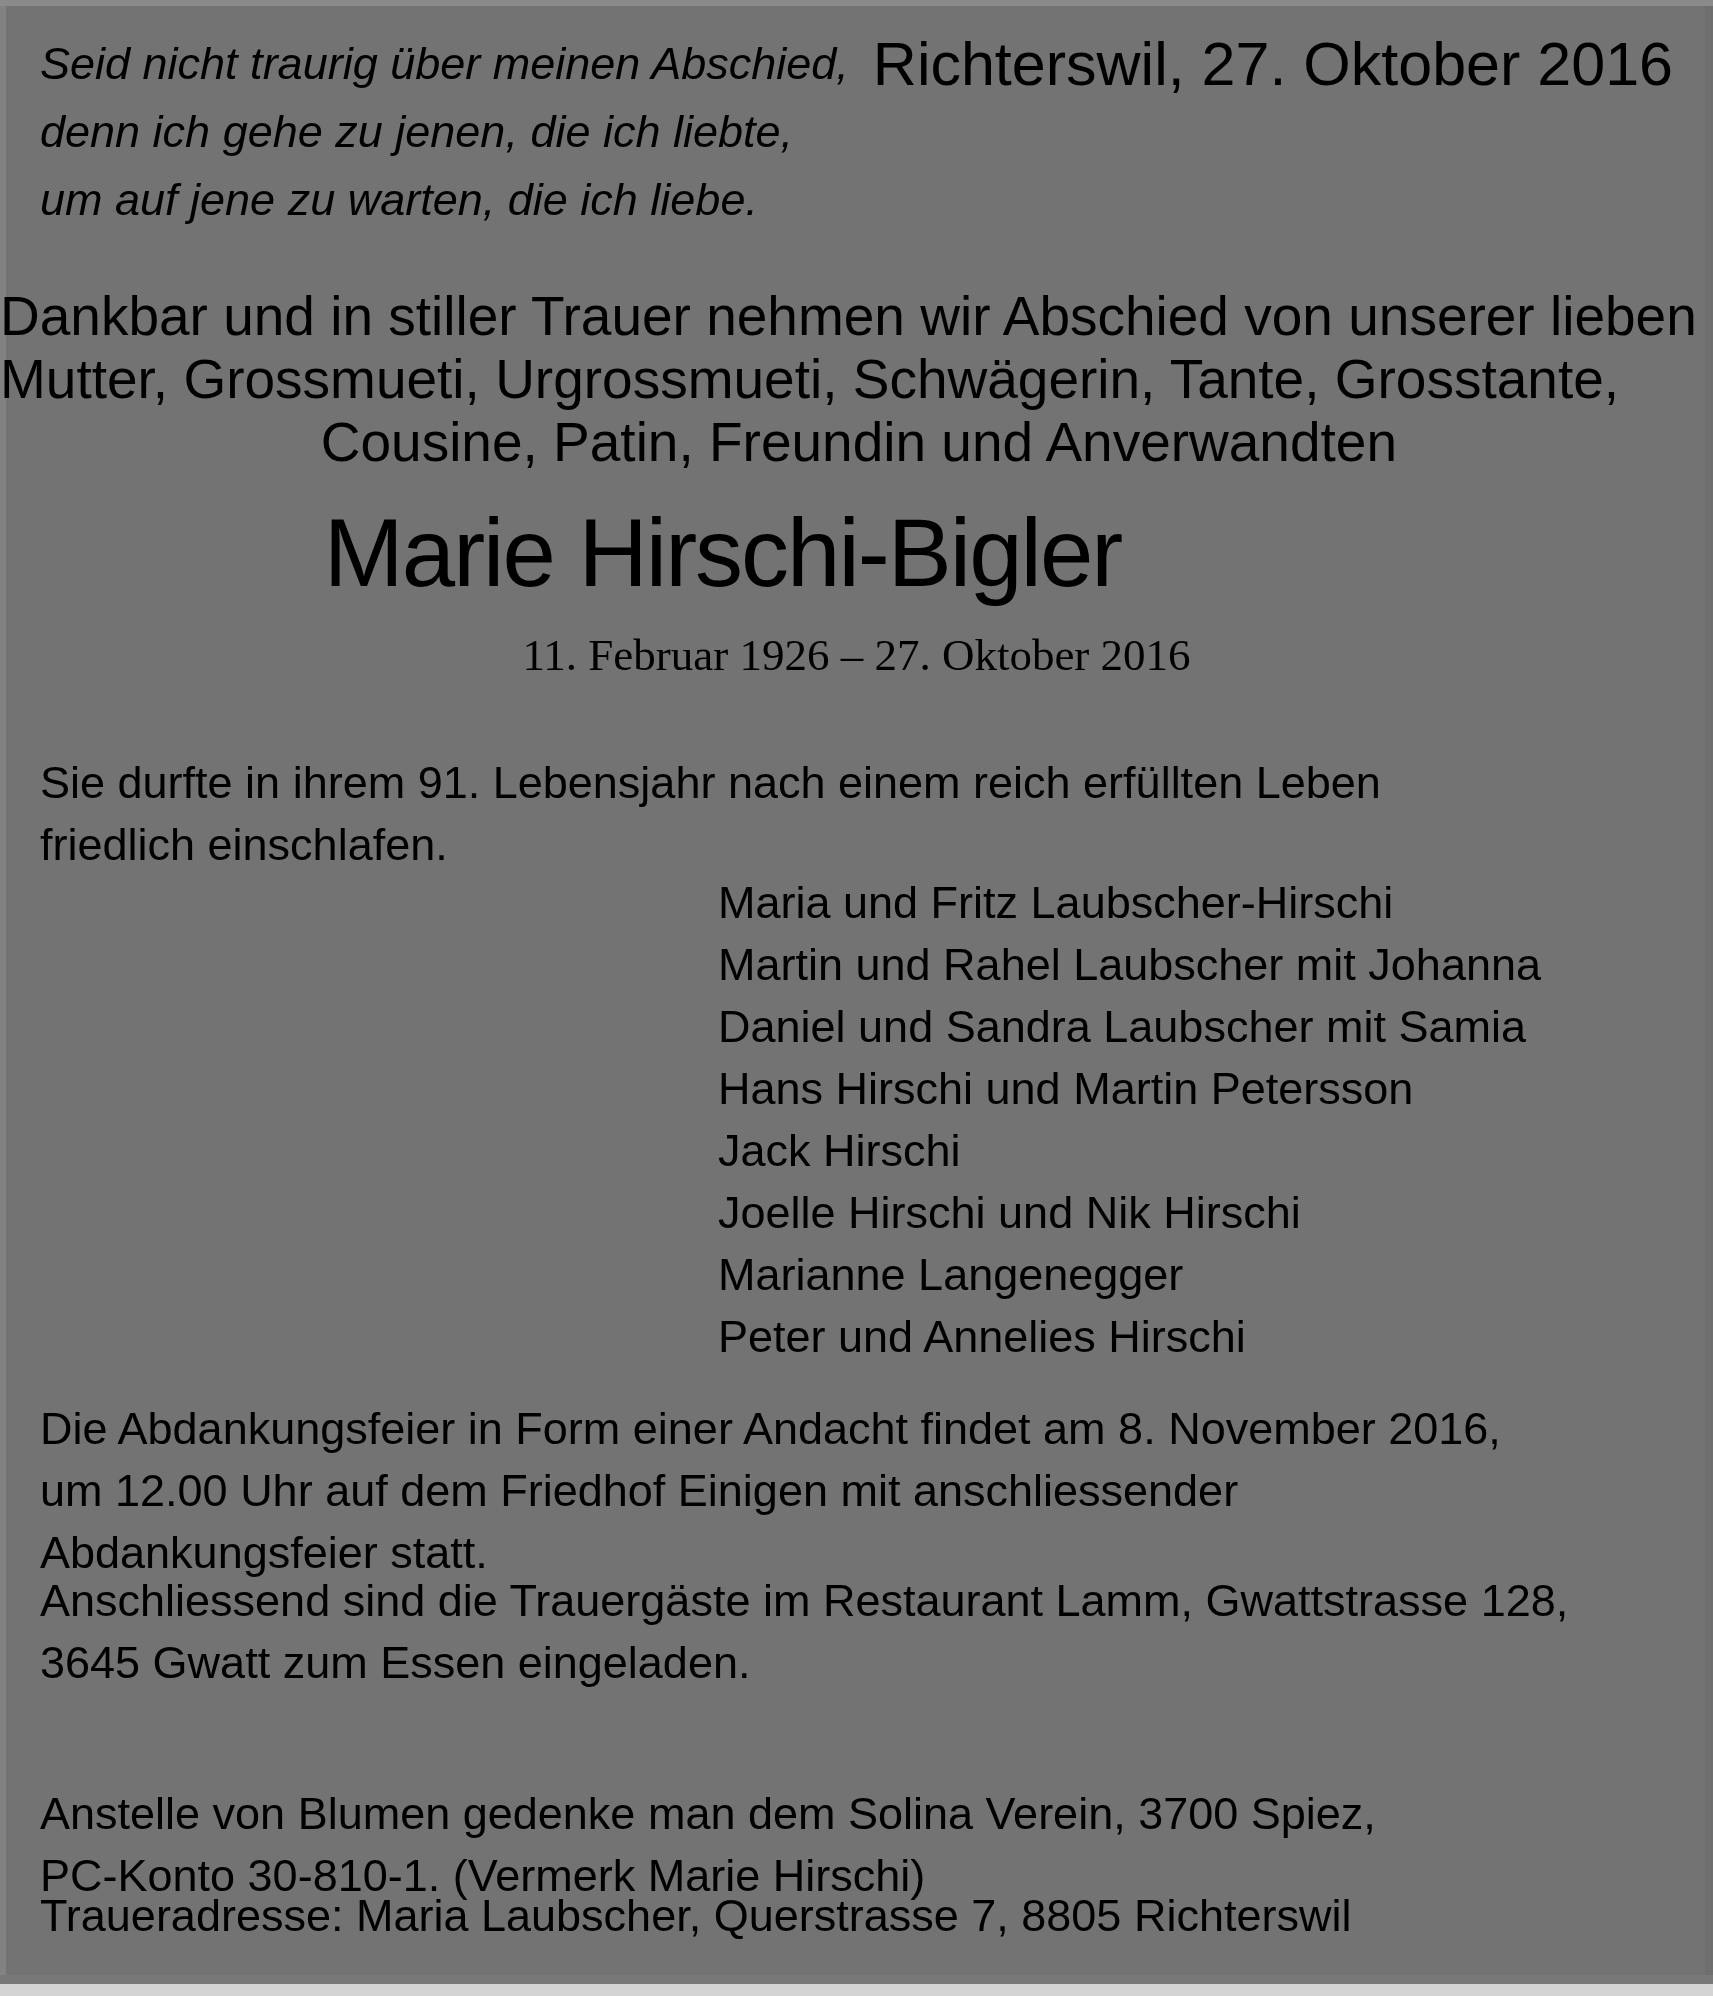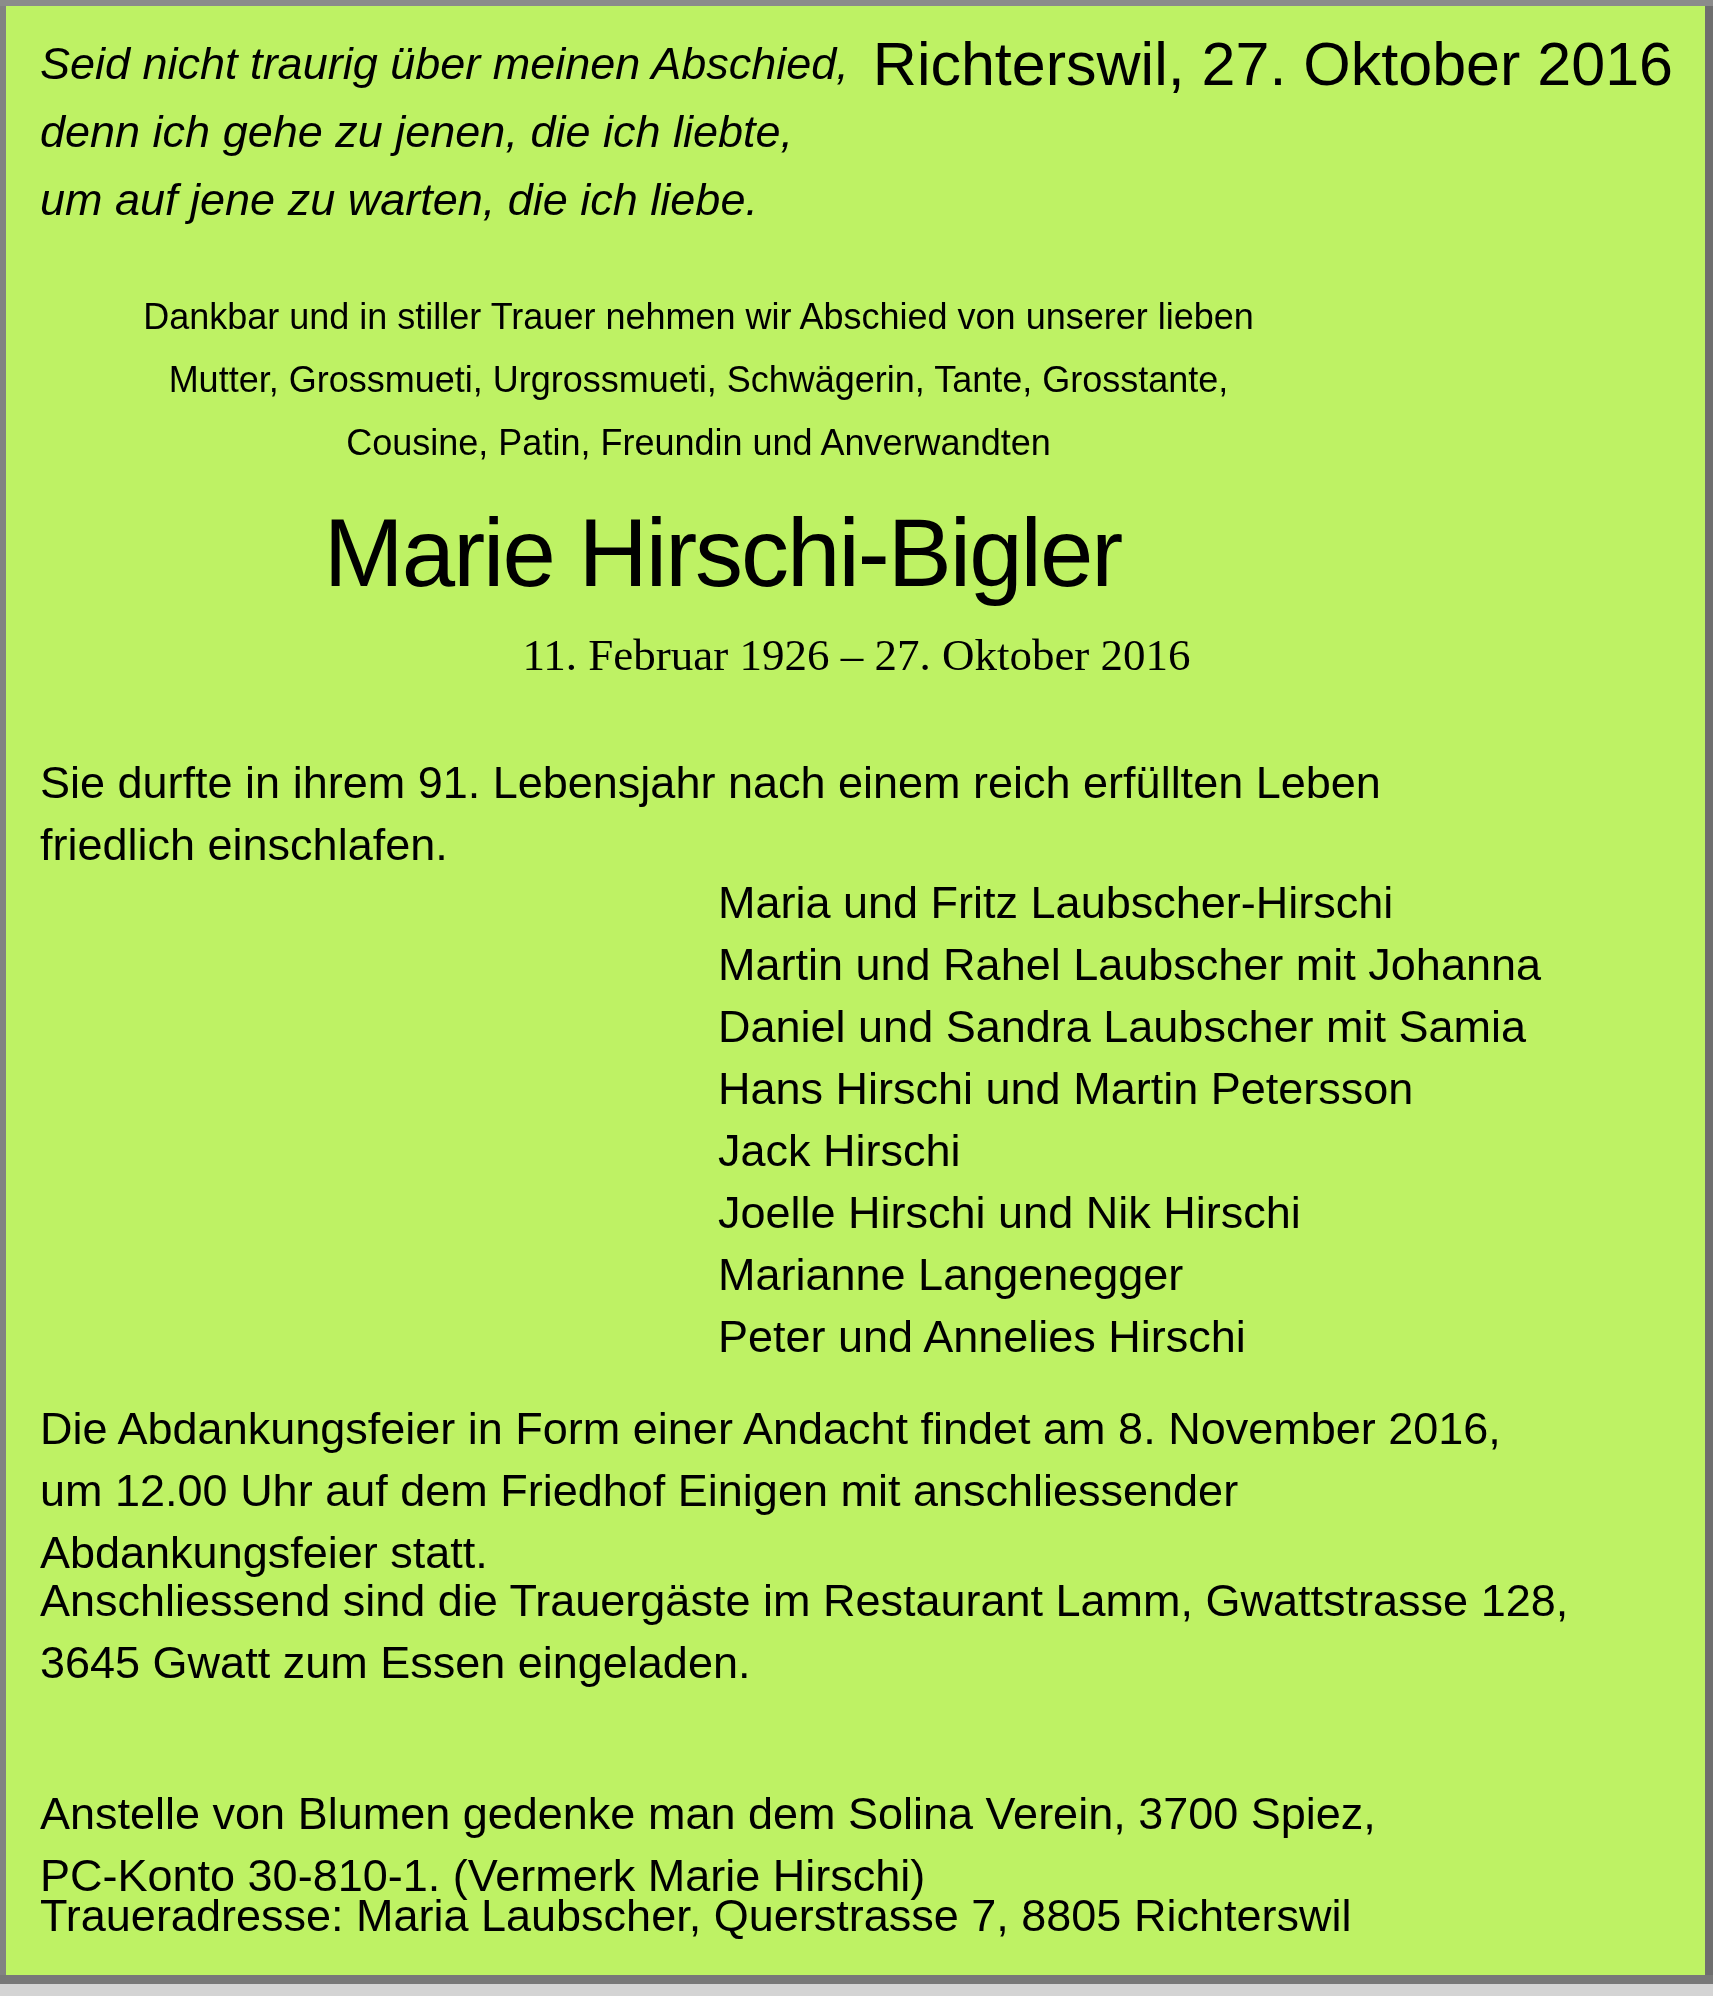--- a/index.html
+++ b/index.html
@@ -4,21 +4,21 @@
 <style>
   html, body {
     margin: 0;
     padding: 0;
     background: #ffffff;
   }
   #stage {
     position: relative;
     width: 1713px;
     height: 1996px;
-    background: #bef264;
+    background: #737373;
     color: #000000;
     font-family: "Liberation Sans", "DejaVu Sans", sans-serif;
     overflow: hidden;
   }
   
   .border-top {
     position: absolute; left: 0; top: 0;
     width: 1713px; height: 6px;
     background: #8b8b8b;
   }
@@ -51,22 +51,22 @@
     font-style: italic;
     font-size: 45px; line-height: 68px;
   }
   .dateline {
     position: absolute; right: 40px; top: 30px;
     font-size: 61px; line-height: 68px;
   }
   .intro {
     position: absolute; left: 0; top: 285px;
     width: 1397px;
-    text-align: center;
-    font-size: 36px; line-height: 63px;
+    text-align: right;
+    font-size: 55px; line-height: 63px;
   }
   .deceased-name {
     position: absolute; left: 0; top: 495px;
     width: 1445px;
     text-align: center;
     font-size: 96px; line-height: 116px;
     letter-spacing: -2px;
     white-space: nowrap;
   }
   .life-dates {

